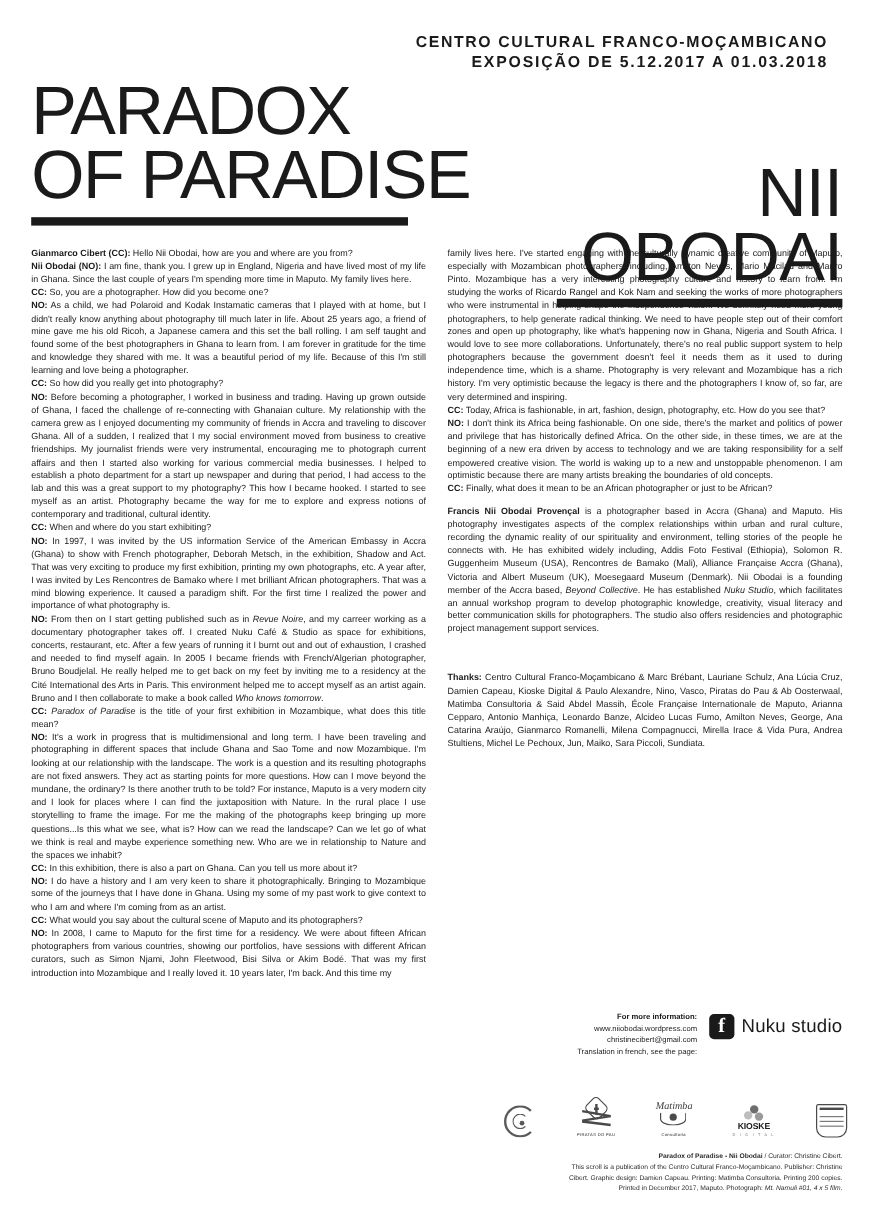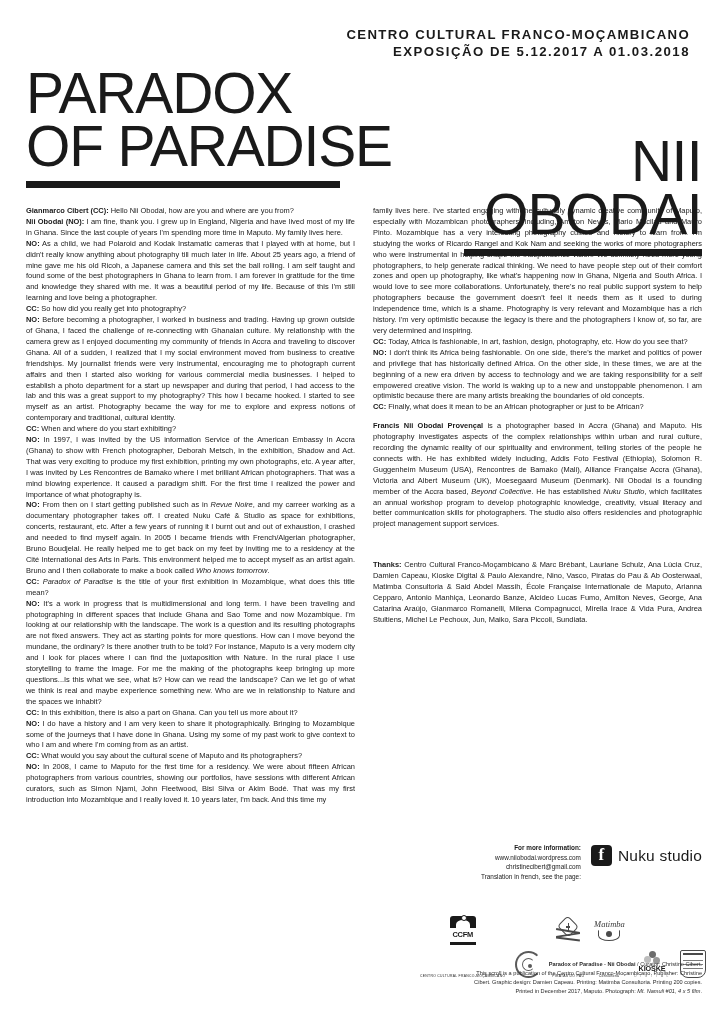--- a/index.html
+++ b/index.html
@@ -176,21 +176,20 @@
     width: 286px;
     display: flex;
     align-items: flex-end;
     justify-content: space-between;
   }
   .logo {
     display: flex;
     flex-direction: column;
     align-items: center;
     color: #1a1a1a;
-    gap: 27px;
   }
   .logo-cap {
     font-size: 3.4px;
     letter-spacing: 0.3px;
     margin-top: 1px;
     text-align: center;
     white-space: nowrap;
   }
   .ccfm-mark {
     width: 32px;
@@ -435,20 +434,21 @@
       <div class="tr">NII</div>
       <div class="tr">OBODAI</div>
       <div class="rule-right"></div>
     </div>
   </div>
 
   <div class="columns">
     <div class="col" id="col-left">
         <p><b>Gianmarco Cibert (CC):</b><span> Hello Nii Obodai, how are you and where are you from?</span></p>
         <p><b>Nii Obodai (NO):</b><span> I am fine, thank you. I grew up in England, Nigeria and have lived most of my life in Ghana. Since the last couple of years I'm spending more time in Maputo. My family lives here.</span></p>
+        <p><b>CC:</b><span> So, you are a photographer. How did you become one?</span></p>
         <p><b>NO:</b><span> As a child, we had Polaroid and Kodak Instamatic cameras that I played with at home, but I didn't really know anything about photography till much later in life. About 25 years ago, a friend of mine gave me his old Ricoh, a Japanese camera and this set the ball rolling. I am self taught and found some of the best photographers in Ghana to learn from. I am forever in gratitude for the time and knowledge they shared with me. It was a beautiful period of my life. Because of this I'm still learning and love being a photographer.</span></p>
         <p><b>CC:</b><span> So how did you really get into photography?</span></p>
         <p><b>NO:</b><span> Before becoming a photographer, I worked in business and trading. Having up grown outside of Ghana, I faced the challenge of re-connecting with Ghanaian culture. My relationship with the camera grew as I enjoyed documenting my community of friends in Accra and traveling to discover Ghana. All of a sudden, I realized that I my social environment moved from business to creative friendships. My journalist friends were very instrumental, encouraging me to photograph current affairs and then I started also working for various commercial media businesses. I helped to establish a photo department for a start up newspaper and during that period, I had access to the lab and this was a great support to my photography? This how I became hooked. I started to see myself as an artist. Photography became the way for me to explore and express notions of contemporary and traditional, cultural identity.</span></p>
         <p><b>CC:</b><span> When and where do you start exhibiting?</span></p>
         <p><b>NO:</b><span> In 1997, I was invited by the US information Service of the American Embassy in Accra (Ghana) to show with French photographer, Deborah Metsch, in the exhibition, Shadow and Act. That was very exciting to produce my first exhibition, printing my own photographs, etc. A year after, I was invited by Les Rencontres de Bamako where I met brilliant African photographers. That was a mind blowing experience. It caused a paradigm shift. For the first time I realized the power and importance of what photography is.</span></p>
         <p><b>NO:</b><span> From then on I start getting published such as in <i>Revue Noire</i>, and my carreer working as a documentary photographer takes off. I created Nuku Café &amp; Studio as space for exhibitions, concerts, restaurant, etc. After a few years of running it I burnt out and out of exhaustion, I crashed and needed to find myself again. In 2005 I became friends with French/Algerian photographer, Bruno Boudjelal. He really helped me to get back on my feet by inviting me to a residency at the Cité International des Arts in Paris. This environment helped me to accept myself as an artist again. Bruno and I then collaborate to make a book called <i>Who knows tomorrow</i>.</span></p>
         <p><b>CC:</b><span> <i>Paradox of Paradise</i> is the title of your first exhibition in Mozambique, what does this title mean?</span></p>
         <p><b>NO:</b><span> It's a work in progress that is multidimensional and long term. I have been traveling and photographing in different spaces that include Ghana and Sao Tome and now Mozambique. I'm looking at our relationship with the landscape. The work is a question and its resulting photographs are not fixed answers. They act as starting points for more questions. How can I move beyond the mundane, the ordinary? Is there another truth to be told? For instance, Maputo is a very modern city and I look for places where I can find the juxtaposition with Nature. In the rural place I use storytelling to frame the image. For me the making of the photographs keep bringing up more questions...Is this what we see, what is? How can we read the landscape? Can we let go of what we think is real and maybe experience something new. Who are we in relationship to Nature and the spaces we inhabit?</span></p>
         <p><b>CC:</b><span> In this exhibition, there is also a part on Ghana. Can you tell us more about it?</span></p>
         <p><b>NO:</b><span> I do have a history and I am very keen to share it photographically. Bringing to Mozambique some of the journeys that I have done in Ghana. Using my some of my past work to give context to who I am and where I'm coming from as an artist.</span></p>
@@ -476,30 +476,20 @@
       <div>Translation in french, see the page:</div>
     </div>
     <div class="fb-group">
       <div class="fb-badge"></div>
       <div class="nuku-label">Nuku studio</div>
     </div>
   </div>
 
   <div class="logos">
 
-    <div class="logo">
-      <div class="ccfm-mark">
-        <div class="ccfm-top"></div>
-        <div class="ccfm-notch"></div>
-        <div class="ccfm-dot"></div>
-        <div class="ccfm-word">CCFM</div>
-        <div class="ccfm-bar"></div>
-      </div>
-      <div class="logo-cap">CENTRO CULTURAL FRANCO-MOÇAMBICANO</div>
-    </div>
 
     <div class="logo">
       <div class="c-mark"></div>
     </div>
 
     <div class="logo">
       <div class="piratas-mark">
         <div class="hex"></div>
         <div class="cross"></div>
         <div class="lines">

